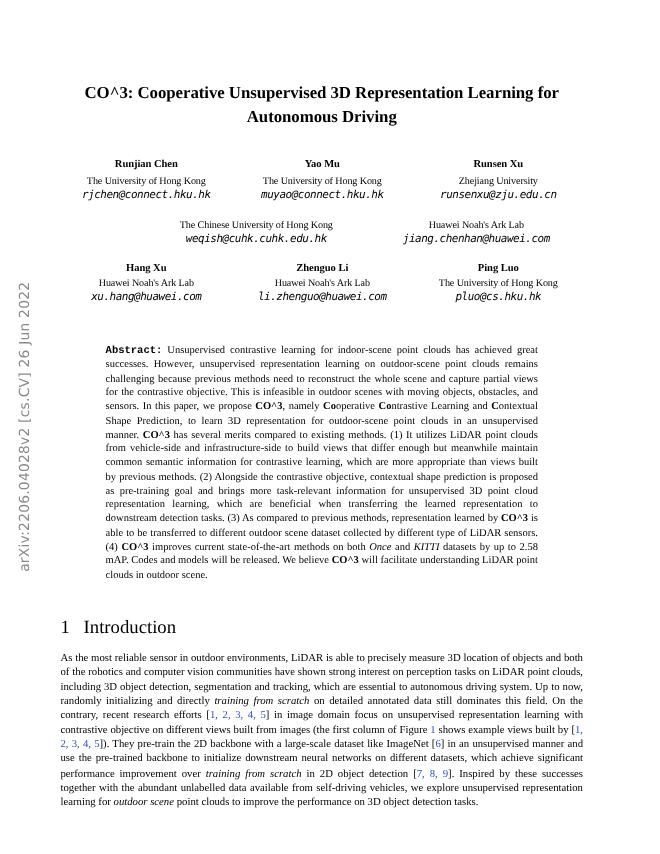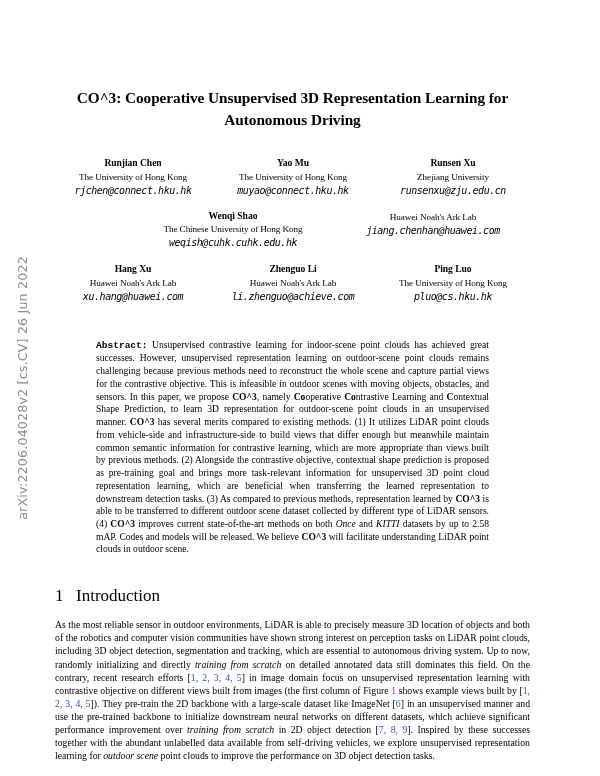--- a/index.html
+++ b/index.html
@@ -34,21 +34,21 @@
     font-family: "DejaVu Sans", "Liberation Sans", sans-serif;
     font-size: 12.6px;
     letter-spacing: 0.2px;
     color: #8a8a8a;
   }
 
   
   .page {
     position: absolute;
     left: 52px;
-    top: 13px;
+    top: 0;
     width: 481px;
     height: 726px;
   }
 
   
   .title {
     margin: 0;
     padding: 74px 6px 0 6px;
     text-align: center;
     font-size: 15.3px;
@@ -160,40 +160,39 @@
       </div>
       <div class="author">
         <span class="author-name">Runsen Xu</span>
         <span class="author-affil">Zhejiang University</span>
         <span class="author-email">runsenxu@zju.edu.cn</span>
       </div>
     </div>
 
     <div class="author-row row2">
       <div class="author">
-        <span class="author-name">Wenqi Shao</span>
         <span class="author-affil">The Chinese University of Hong Kong</span>
         <span class="author-email">weqish@cuhk.cuhk.edu.hk</span>
       </div>
       <div class="author">
         <span class="author-affil">Huawei Noah's Ark Lab</span>
         <span class="author-email">jiang.chenhan@huawei.com</span>
       </div>
     </div>
 
     <div class="author-row row3">
       <div class="author">
         <span class="author-name">Hang Xu</span>
         <span class="author-affil">Huawei Noah's Ark Lab</span>
         <span class="author-email">xu.hang@huawei.com</span>
       </div>
       <div class="author">
         <span class="author-name">Zhenguo Li</span>
         <span class="author-affil">Huawei Noah's Ark Lab</span>
-        <span class="author-email">li.zhenguo@achieve.com</span>
+        <span class="author-email">li.zhenguo@huawei.com</span>
       </div>
       <div class="author">
         <span class="author-name">Ping Luo</span>
         <span class="author-affil">The University of Hong Kong</span>
         <span class="author-email">pluo@cs.hku.hk</span>
       </div>
     </div>
 
   </div>
 

